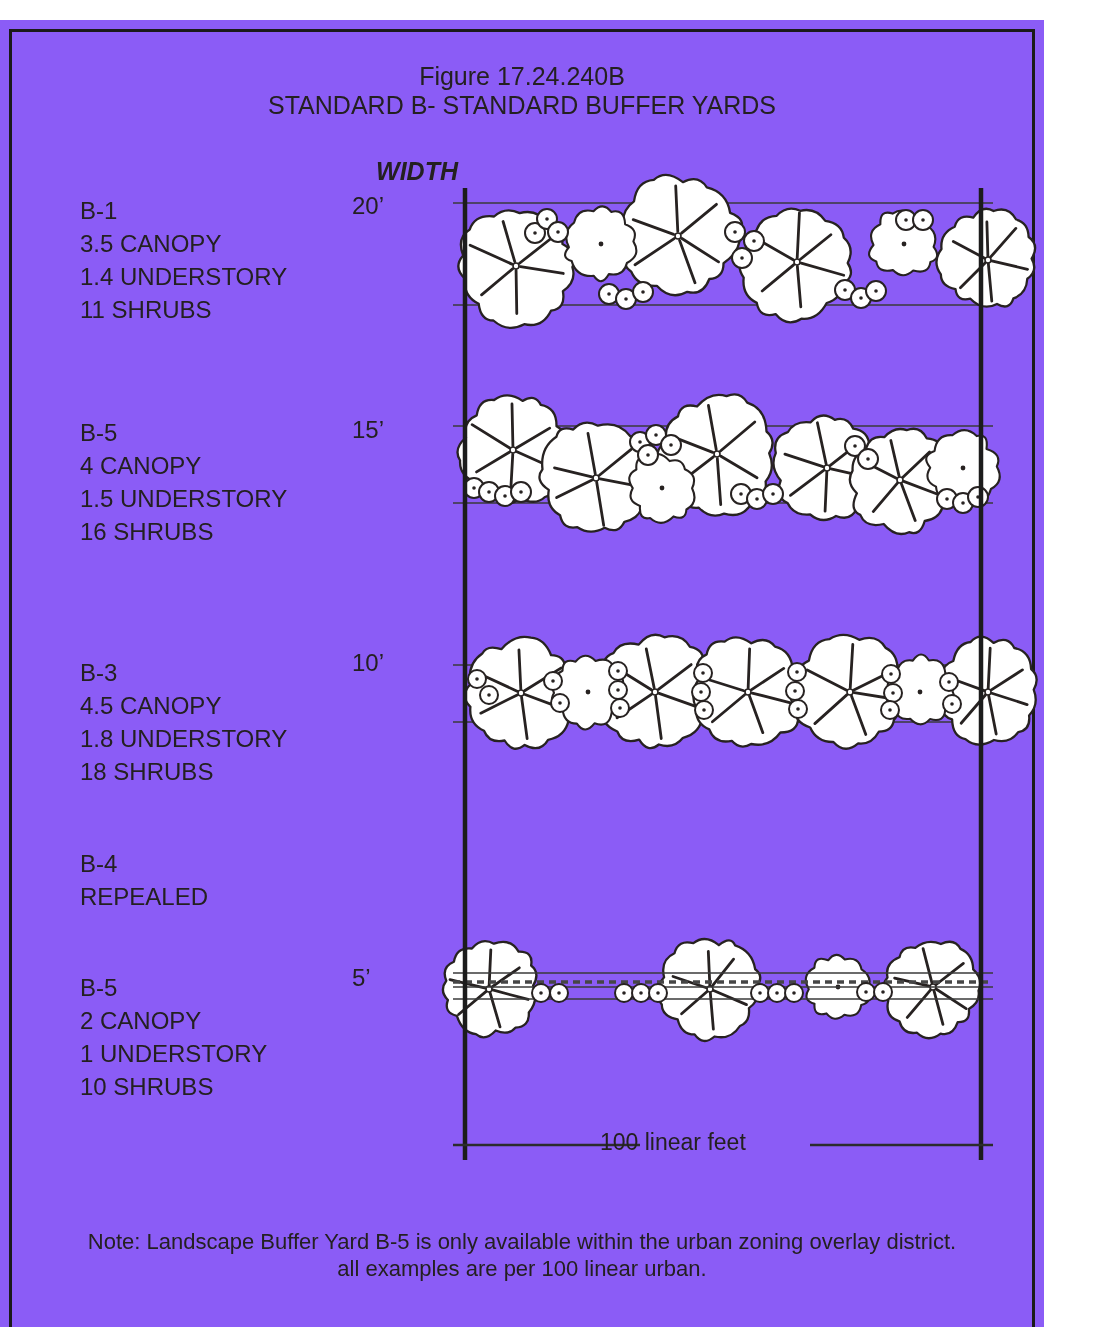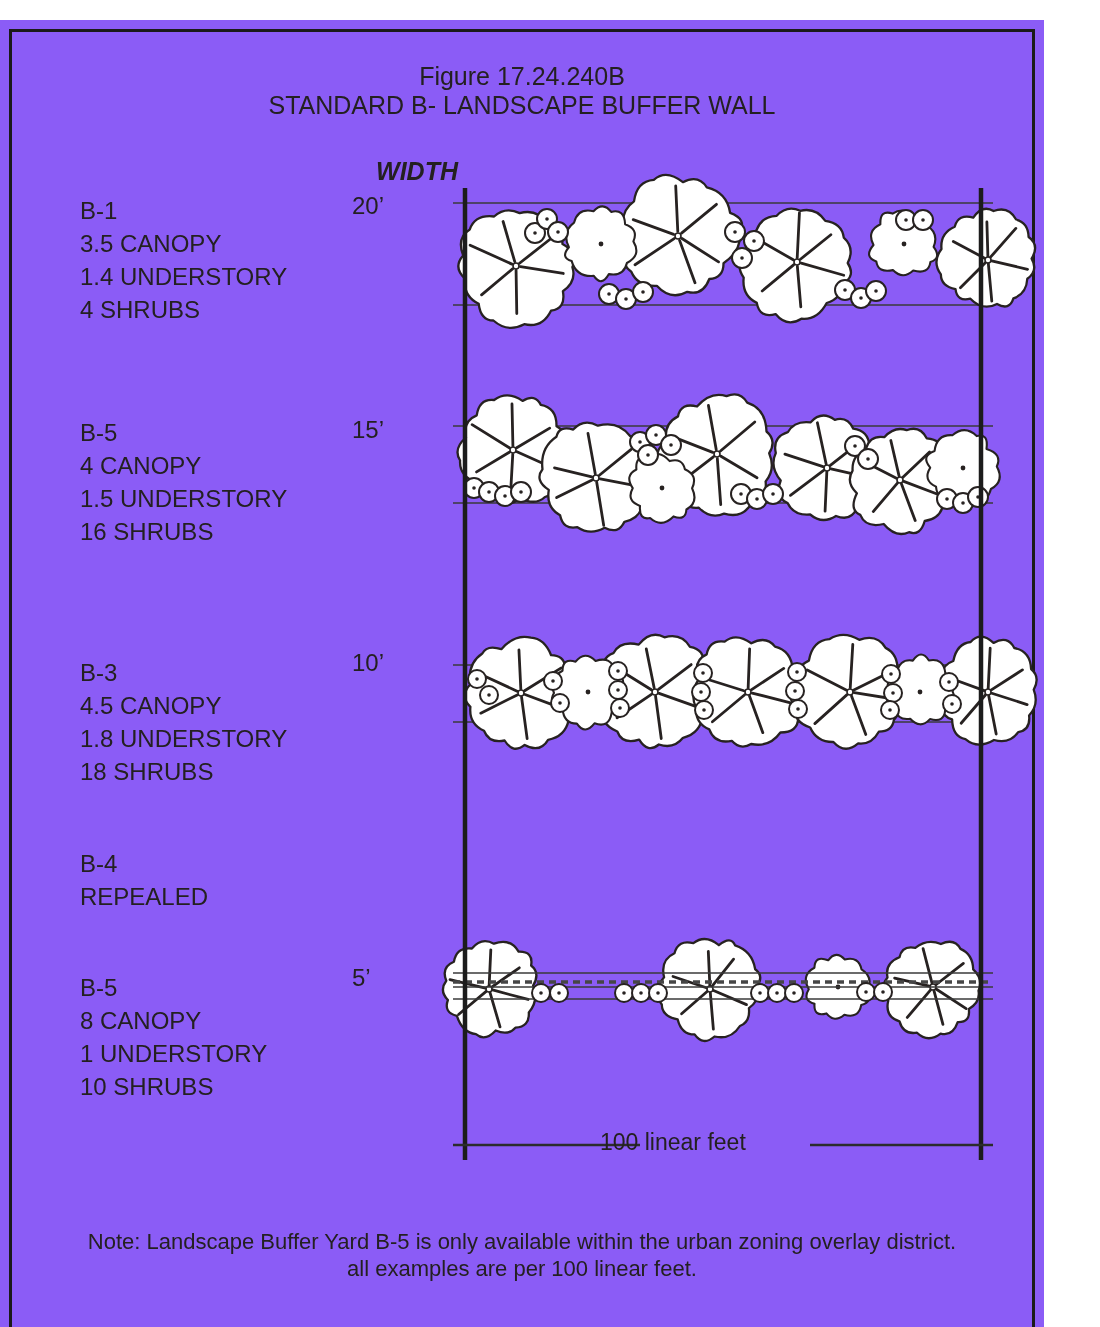--- a/index.html
+++ b/index.html
@@ -467,34 +467,34 @@
         <circle cx="883" cy="972" r="9" fill="#ffffff" stroke="#272221" stroke-width="2"></circle>
         <circle cx="883" cy="972" r="1.8" fill="#272221"></circle>
       </g>
       <line x1="465" y1="168" x2="465" y2="1140" stroke="#1c1c1c" stroke-width="4.5"></line>
       <line x1="981" y1="168" x2="981" y2="1140" stroke="#1c1c1c" stroke-width="4.5"></line>
       <line x1="453" y1="1125" x2="640" y2="1125" stroke="#2c2c2c" stroke-width="2.3"></line>
       <line x1="810" y1="1125" x2="993" y2="1125" stroke="#2c2c2c" stroke-width="2.3"></line>
     </svg>
 
   <div class="txt title" style="top:42px">Figure 17.24.240B</div>
-  <div class="txt title" style="top:71px">STANDARD B- LANDSCAPE BUFFER WALL</div>
+  <div class="txt title" style="top:71px">STANDARD B- STANDARD BUFFER YARDS</div>
 
   <div class="txt width-header">WIDTH</div>
 
   <div class="txt wlabel" style="top:172px">20’</div>
   <div class="txt wlabel" style="top:396px">15’</div>
   <div class="txt wlabel" style="top:629px">10’</div>
   <div class="txt wlabel" style="top:944px">5’</div>
 
   <div class="rowlabel" style="top:174px">
     <div>B-1</div>
     <div>3.5 CANOPY</div>
     <div>1.4 UNDERSTORY</div>
-    <div>4 SHRUBS</div>
+    <div>11 SHRUBS</div>
   </div>
 
   <div class="rowlabel" style="top:396px">
     <div>B-5</div>
     <div>4 CANOPY</div>
     <div>1.5 UNDERSTORY</div>
     <div>16 SHRUBS</div>
   </div>
 
   <div class="rowlabel" style="top:636px">
@@ -504,22 +504,22 @@
     <div>18 SHRUBS</div>
   </div>
 
   <div class="rowlabel" style="top:827px">
     <div>B-4</div>
     <div>REPEALED</div>
   </div>
 
   <div class="rowlabel" style="top:951px">
     <div>B-5</div>
-    <div>8 CANOPY</div>
+    <div>2 CANOPY</div>
     <div>1 UNDERSTORY</div>
     <div>10 SHRUBS</div>
   </div>
 
   <div class="txt dim-label">100 linear feet</div>
 
   <div class="txt note" style="top:1209px">Note: Landscape Buffer Yard B-5 is only available within the urban zoning overlay district.</div>
-  <div class="txt note" style="top:1236px">all examples are per 100 linear feet.</div>
+  <div class="txt note" style="top:1236px">all examples are per 100 linear urban.</div>
 </div>
 
 </body></html>

